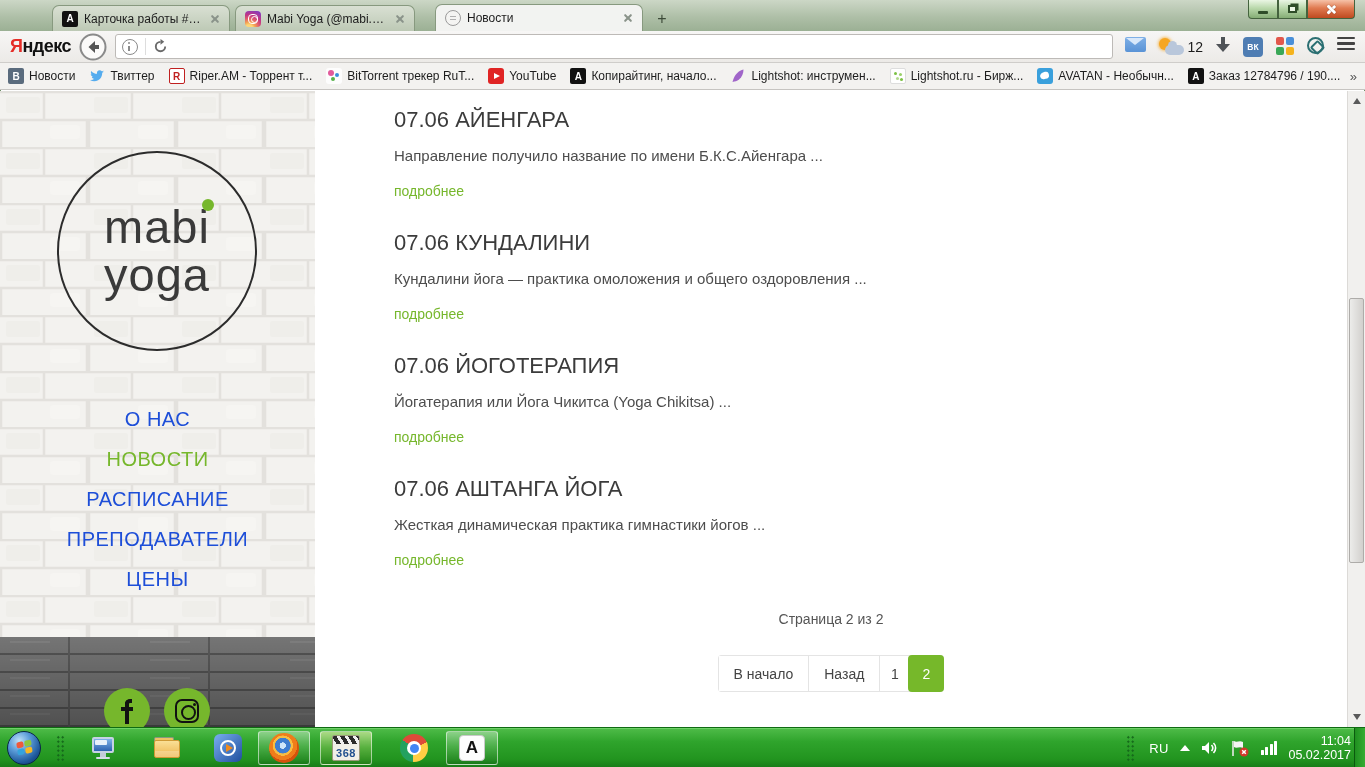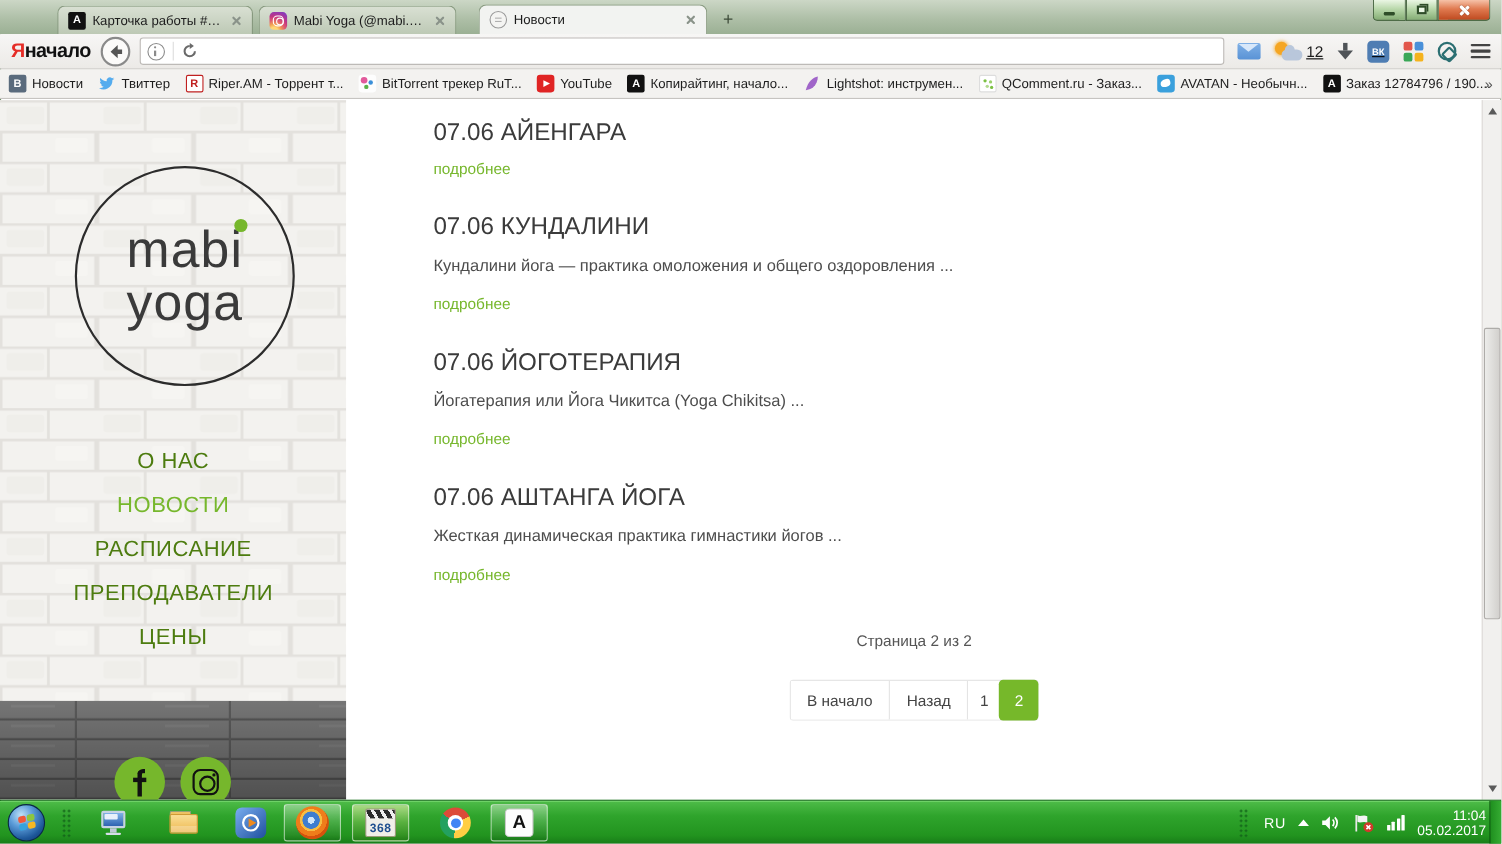--- a/index.html
+++ b/index.html
@@ -48,21 +48,21 @@
   .navbar { position:absolute; left:0; top:31px; width:100%; height:32px;
     background:linear-gradient(#f7f6f5,#eceae7); border-bottom:1px solid #cfcdca;
     display:flex; align-items:center; padding:0 10px; gap:8px; z-index:2; }
   .ylogo { font-size:18px; font-weight:bold; letter-spacing:-0.5px; }
   .ylogo .ya { color:#e52d27; } .ylogo .rest { color:#111; }
   .backbtn { width:28px; height:28px; flex:0 0 auto; }
   .urlbar { flex:1; height:25px; background:#fff; border:1px solid #bdbab7; border-radius:3px;
     display:flex; align-items:center; padding:0 6px; gap:7px; min-width:0; }
   .urltext { flex:1; font-size:13px; color:#3a3a3a; white-space:nowrap; overflow:hidden; }
   .url-div { width:1px; height:17px; background:#ddd; }
-  .navicons { display:flex; align-items:center; gap:13px; flex:0 0 auto; padding-left:4px;text-decoration:underline; }
+  .navicons { display:flex; gap:13px; flex:0 0 auto; padding-left:4px; }
 
   .ic-info { width:16px; height:16px; border:1.5px solid #8a8a8a; border-radius:50%; position:relative; }
   .ic-info::before { content:""; position:absolute; left:5.2px; top:2.5px; width:2px; height:2px; background:#8a8a8a; border-radius:50%; }
   .ic-info::after { content:""; position:absolute; left:5.2px; top:6px; width:2px; height:5px; background:#8a8a8a; }
   .ic-mail { width:21px; height:15px; background:linear-gradient(#7fb0e6,#5a93d6); border-radius:2px; position:relative; }
   .ic-mail::before { content:""; position:absolute; left:1px; top:1px; border-left:9.5px solid transparent; border-right:9.5px solid transparent; border-top:7px solid #d8e8fa; }
   .ic-weather { display:flex; align-items:center; gap:3px; }
   .sun { width:12px; height:12px; border-radius:50%; background:#f5a623; box-shadow:0 0 3px 1px rgba(245,166,35,.7); position:relative; top:-3px; }
   .cloud { width:19px; height:10px; background:#b9c7db; border-radius:6px; margin-left:-9px; position:relative; top:3px; }
   .cloud::before { content:""; position:absolute; left:3px; top:-4px; width:9px; height:9px; background:#b9c7db; border-radius:50%; }
@@ -103,26 +103,26 @@
 
   
   .bm-ic svg { width:16px; height:16px; display:block; }
 
   
   .viewport { position:absolute; left:0; top:91px; width:100%; height:636px; background:#fff; }
 
   
   .sidebar { position:absolute; left:0; top:0; width:315px; height:636px; overflow:hidden; }
   .bricks-svg { position:absolute; left:0; top:0; }
-  .logo-wrap { position:absolute; left:68px; top:60px; width:200px; height:200px; border:2px solid #2c2c2c; border-radius:50%;
+  .logo-wrap { position:absolute; left:57px; top:60px; width:200px; height:200px; border:2px solid #2c2c2c; border-radius:50%;
     display:flex; flex-direction:column; align-items:center; justify-content:center; color:#3a3a3a; }
   .logo-line { font-size:47px; line-height:48px; letter-spacing:1px; position:relative; }
   .logo-dot { position:absolute; right:-4px; top:-4px; width:12px; height:12px; border-radius:50%; background:#76b72c; }
   .side-menu { position:absolute; left:0; top:308px; width:100%; list-style:none; text-align:center; }
-  .side-menu li { height:40px; line-height:40px; font-size:20px; letter-spacing:0.5px; color:#4d7c0f; cursor:pointer; }
+  .side-menu li { height:40px; line-height:40px; font-size:20px; letter-spacing:0.5px; color:#1d4ed8; cursor:pointer; }
   .side-menu li.active { color:#76b72c; }
   .floor { position:absolute; left:0; top:546px; width:315px; height:90px; }
   .social { position:absolute; top:597px; width:46px; height:46px; border-radius:50%; background:#76b72c;
     display:flex; align-items:center; justify-content:center; }
   .social.fb { left:104px; } .social.ig { left:164px; }
   .fb-f { width:14px; height:26px; position:relative; }
   .fb-f::before { content:""; position:absolute; left:5px; top:3px; width:4px; height:23px; background:#111; border-radius:2px 2px 0 0; }
   .fb-f::after { content:""; position:absolute; left:1px; top:9px; width:12px; height:4px; background:#111; }
   .fb-hook { position:absolute; left:5px; top:1px; width:7px; height:6px; border:4px solid #111; border-bottom:none; border-right:none; border-radius:5px 0 0 0; }
   .ig-box { width:24px; height:24px; border:2.5px solid #111; border-radius:7px; position:relative; }
@@ -239,21 +239,21 @@
       <div class="wbtn max">
           <span class="glyph-max"></span>
         </div>
       <div class="wbtn close">
           <span class="glyph-x"></span>
         </div>
     </div>
   </div>
 
   <div class="navbar">
-    <div class="ylogo"><span class="ya">Я</span><span class="rest">начало</span></div>
+    <div class="ylogo"><span class="ya">Я</span><span class="rest">ндекс</span></div>
     <svg class="backbtn" viewBox="0 0 28 28">
       <circle cx="14" cy="14" r="12.5" fill="#fbfaf9" stroke="#8a8a8a" stroke-width="2"></circle>
       <path d="M16 8 L9.5 14 L16 20 L16 16 L20 16 L20 12 L16 12 Z" fill="#555"></path>
     </svg>
     <div class="urlbar">
       <span class="ic-info"></span>
       <span class="url-div"></span>
       <svg width="15" height="15" viewBox="0 0 16 16">
         <path d="M13 8 A5 5 0 1 1 8 3" fill="none" stroke="#6a6a6a" stroke-width="2"></path>
         <path d="M8 0 L12 3 L8 6 Z" fill="#6a6a6a"></path>
@@ -315,21 +315,21 @@
     <span class="bm">
       <span class="bm-ic">
         <svg viewBox="0 0 16 16">
             <path d="M13.5 1.5C9 2.5 4.5 6 2.5 14 5 13.5 7 13 9 11.5 12 9 13.5 5 13.5 1.5z" fill="#a065c9"></path>
           </svg>
       </span>
       <span>Lightshot: инструмен...</span>
     </span>
     <span class="bm">
       <span class="bm-ic bm-qc"></span>
-      <span>QComment.ru - Заказ...</span>
+      <span>Lightshot.ru - Бирж...</span>
     </span>
     <span class="bm">
       <span class="bm-ic bm-avatan"></span>
       <span>AVATAN - Необычн...</span>
     </span>
     <span class="bm">
       <span class="bm-ic bm-letter bm-adv">A</span>
       <span>Заказ 12784796 / 190....</span>
     </span>
     <span class="bm-overflow">»</span>
@@ -390,20 +390,21 @@
           </span>
       </div>
       <div class="social ig">
         <span class="ig-box"></span>
       </div>
     </aside>
 
     <main class="main">
       <div class="news-item">
         <h2 class="news-title">07.06 АЙЕНГАРА</h2>
+        <p class="news-excerpt">Направление получило название по имени Б.К.С.Айенгара ...</p>
         <a class="news-more">подробнее</a>
       </div>
       <div class="news-item">
         <h2 class="news-title">07.06 КУНДАЛИНИ</h2>
         <p class="news-excerpt">Кундалини йога — практика омоложения и общего оздоровления ...</p>
         <a class="news-more">подробнее</a>
       </div>
       <div class="news-item">
         <h2 class="news-title">07.06 ЙОГОТЕРАПИЯ</h2>
         <p class="news-excerpt">Йогатерапия или Йога Чикитса (Yoga Chikitsa) ...</p>

